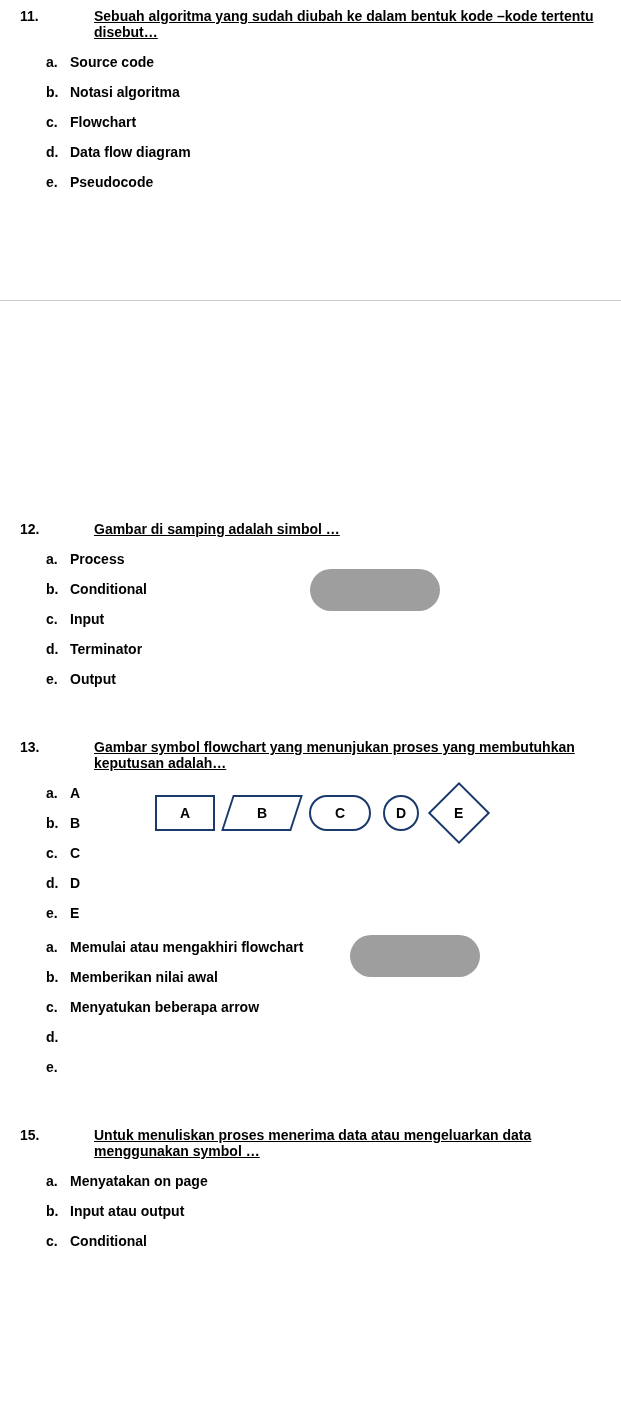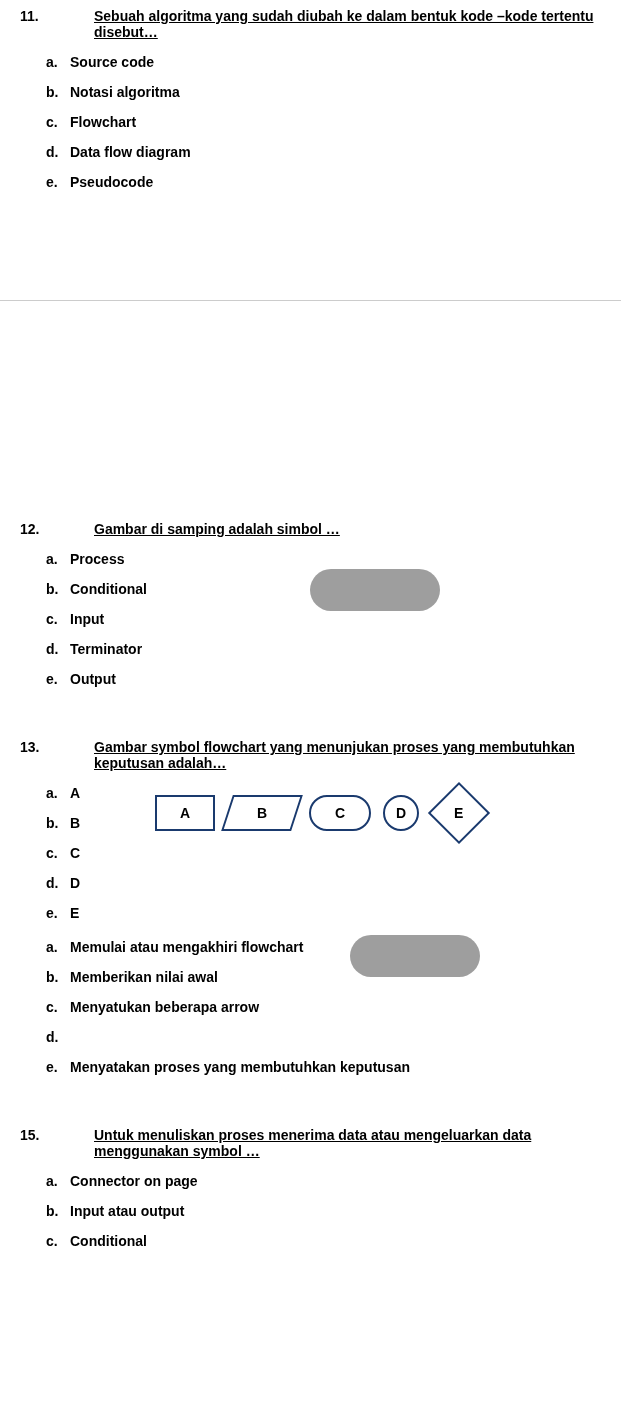--- a/index.html
+++ b/index.html
@@ -268,36 +268,35 @@
       </div>
     <div class="option">
         <span class="opt-letter">c.</span>
         <span>Menyatukan beberapa arrow</span>
       </div>
     <div class="option">
         <span class="opt-letter">d.</span>
       </div>
     <div class="option">
         <span class="opt-letter">e.</span>
-        <span>Menyatakan proses yang membutuhkan keputusan</span>
       </div>
   </div>
 </div>
 
 <div class="mid-gap"></div>
 
 <div class="question">
   <div class="question-text">
     <span class="qnum">15.</span>
     <span class="qbody">Untuk menuliskan proses menerima data atau mengeluarkan data menggunakan symbol …</span>
   </div>
   <div class="options">
     <div class="option">
         <span class="opt-letter">a.</span>
-        <span>Connector on page</span>
+        <span>Menyatakan on page</span>
       </div>
     <div class="option">
         <span class="opt-letter">b.</span>
         <span>Input atau output</span>
       </div>
     <div class="option">
         <span class="opt-letter">c.</span>
         <span>Conditional</span>
       </div>
   </div>

